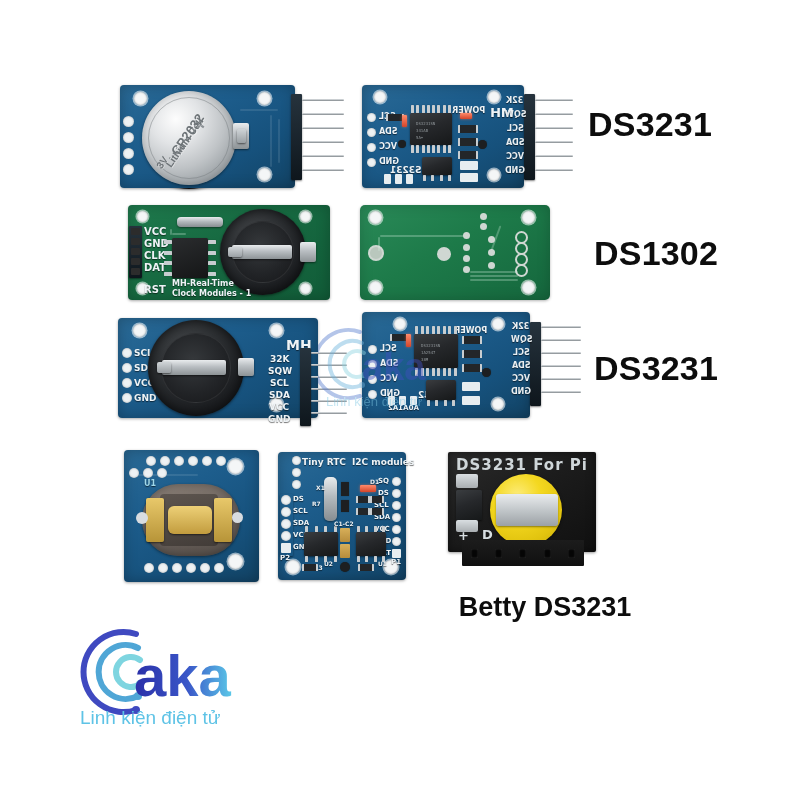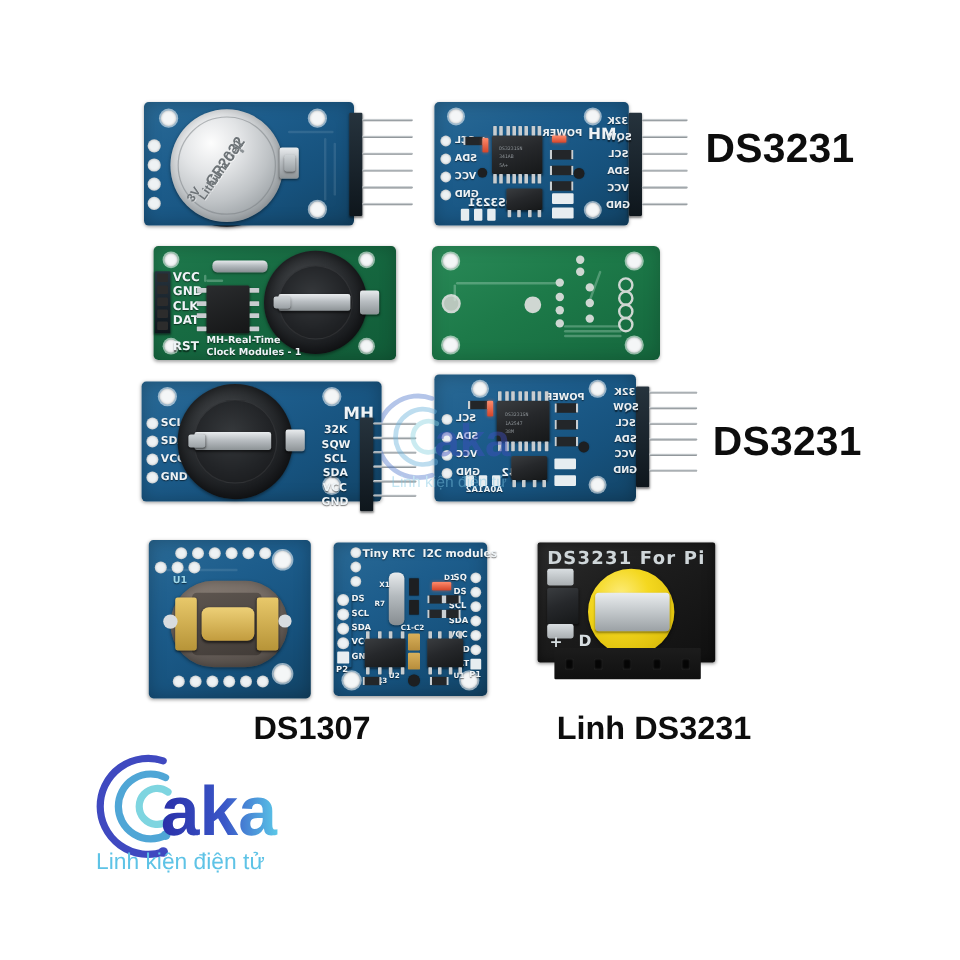--- a/index.html
+++ b/index.html
@@ -359,20 +359,21 @@
     <div class="via-ring" style="left:155px;top:26px;width:9px;height:9px;"></div>
     <div class="via-ring" style="left:155px;top:37px;width:9px;height:9px;"></div>
     <div class="via-ring" style="left:155px;top:48px;width:9px;height:9px;"></div>
     <div class="via-ring" style="left:155px;top:59px;width:9px;height:9px;"></div>
     <div class="trace-g" style="left:110px;top:66px;width:48px;height:2px;"></div>
     <div class="trace-g" style="left:110px;top:70px;width:48px;height:2px;"></div>
     <div class="trace-g" style="left:110px;top:74px;width:48px;height:2px;"></div>
     <div class="trace-g" style="left:135px;top:20px;width:2px;height:26px;transform:rotate(20deg);"></div>
   </div>
 
+  <div class="row-label" style="left:594px;top:232px;font-size:34px;">DS1302</div>
 
   <div class="board pcb-blue" style="left:118px;top:318px;width:200px;height:100px;">
     <div class="hole" style="left:15px;top:6px;width:13px;height:13px;"></div>
     <div class="hole" style="left:152px;top:6px;width:13px;height:13px;"></div>
     <div class="hole" style="left:152px;top:80px;width:13px;height:13px;"></div>
     <div class="pad" style="left:4px;top:30px;width:10px;height:10px;"></div>
     <div class="pad" style="left:4px;top:45px;width:10px;height:10px;"></div>
     <div class="pad" style="left:4px;top:60px;width:10px;height:10px;"></div>
     <div class="pad" style="left:4px;top:75px;width:10px;height:10px;"></div>
     <div class="silk" style="left:16px;top:30px;font-size:9px;">SCL</div>
@@ -620,22 +621,21 @@
     <div class="silk-dark" style="left:34px;top:75px;font-size:13px;color:#d7dee1;">D</div>
     <div class="hdr-socket" style="left:14px;top:88px;width:122px;height:26px;">
       <div class="socket-hole"></div>
       <div class="socket-hole"></div>
       <div class="socket-hole"></div>
       <div class="socket-hole"></div>
       <div class="socket-hole"></div>
     </div>
   </div>
 
-  <div class="caption" style="left:200px;top:592px;width:120px;">DS1307</div>
-  <div class="caption" style="left:440px;top:592px;width:210px;">Linh DS3231</div>
+  <div class="caption" style="left:440px;top:592px;width:210px;">Betty DS3231</div>
 
   <div class="logo" style="left:78px;top:626px;width:230px;height:104px;">
     <svg width="230" height="104" viewBox="0 0 230 104">
       <defs>
         <linearGradient id="gw" x1="0" y1="0" x2="1" y2="0">
           <stop offset="0%" stop-color="#2a2fa8"></stop>
           <stop offset="55%" stop-color="#3a57c8"></stop>
           <stop offset="100%" stop-color="#5bc8e8"></stop>
         </linearGradient>
       </defs>

